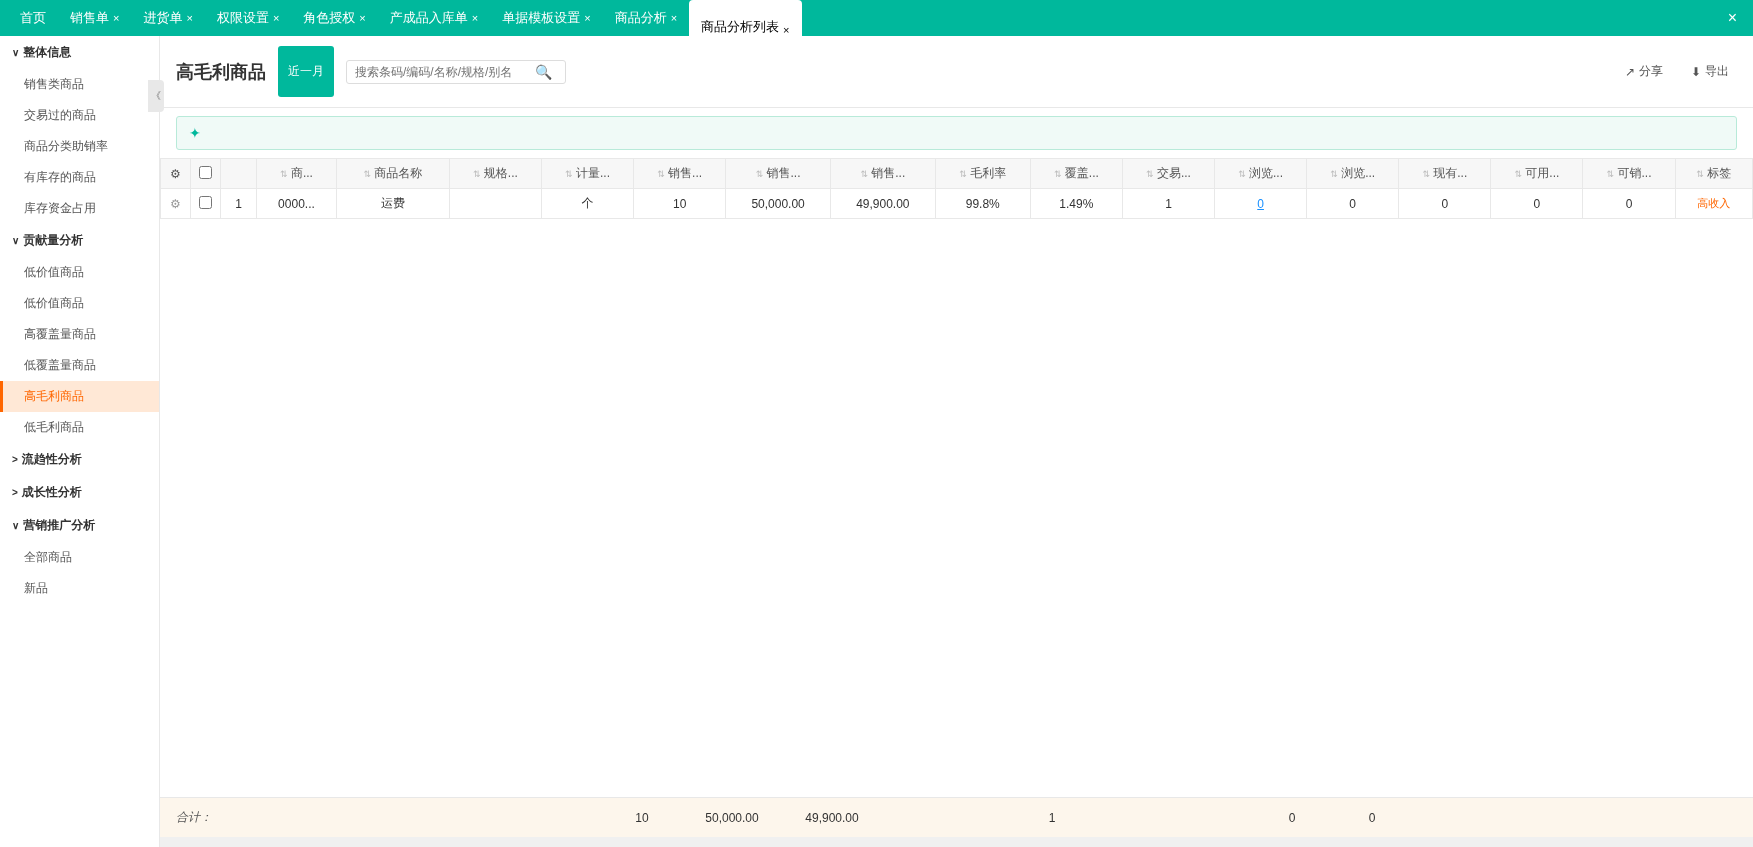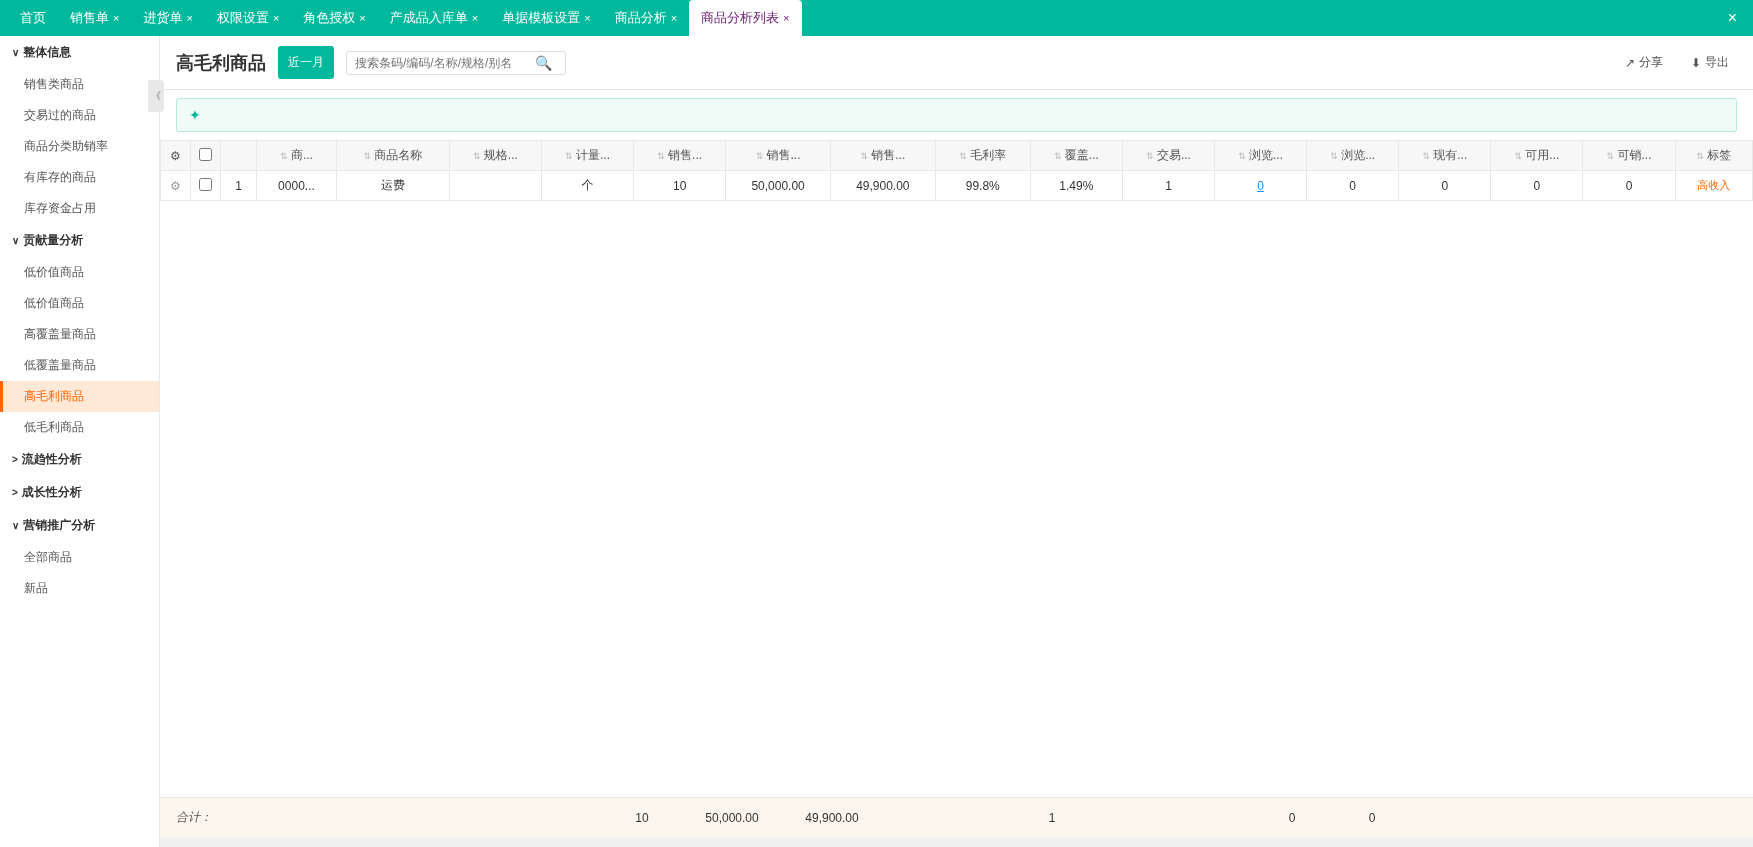--- a/index.html
+++ b/index.html
@@ -19,22 +19,23 @@
       height: 36px;
       display: flex;
       align-items: center;
       cursor: pointer;
       font-size: 13px;
       white-space: nowrap;
       color: #fff;
     }
     .top-nav .nav-item.active {
       background: #fff;
-      color: #701a75;
+      color: #000000;
       border-radius: 4px 4px 0 0;
+      align-items: flex-end;
     }
     .top-nav .nav-close {
       margin-left: 4px;
       font-size: 11px;
       cursor: pointer;
       color: inherit;
     }
     .top-nav .nav-window-close {
       font-size: 16px;
       cursor: pointer;
@@ -120,21 +121,21 @@
     .content-title {
       font-size: 18px;
       font-weight: bold;
       color: #333;
     }
     .date-filter-btn {
       background: #00b89c;
       color: #fff;
       border: none;
       border-radius: 3px;
-      padding: 8px 10px;
+      padding: 17px 10px;
       font-size: 12px;
       cursor: pointer;
     }
     .search-box {
       display: flex;
       align-items: center;
       border: 1px solid #ddd;
       border-radius: 3px;
       padding: 3px 8px;
       width: 220px;

